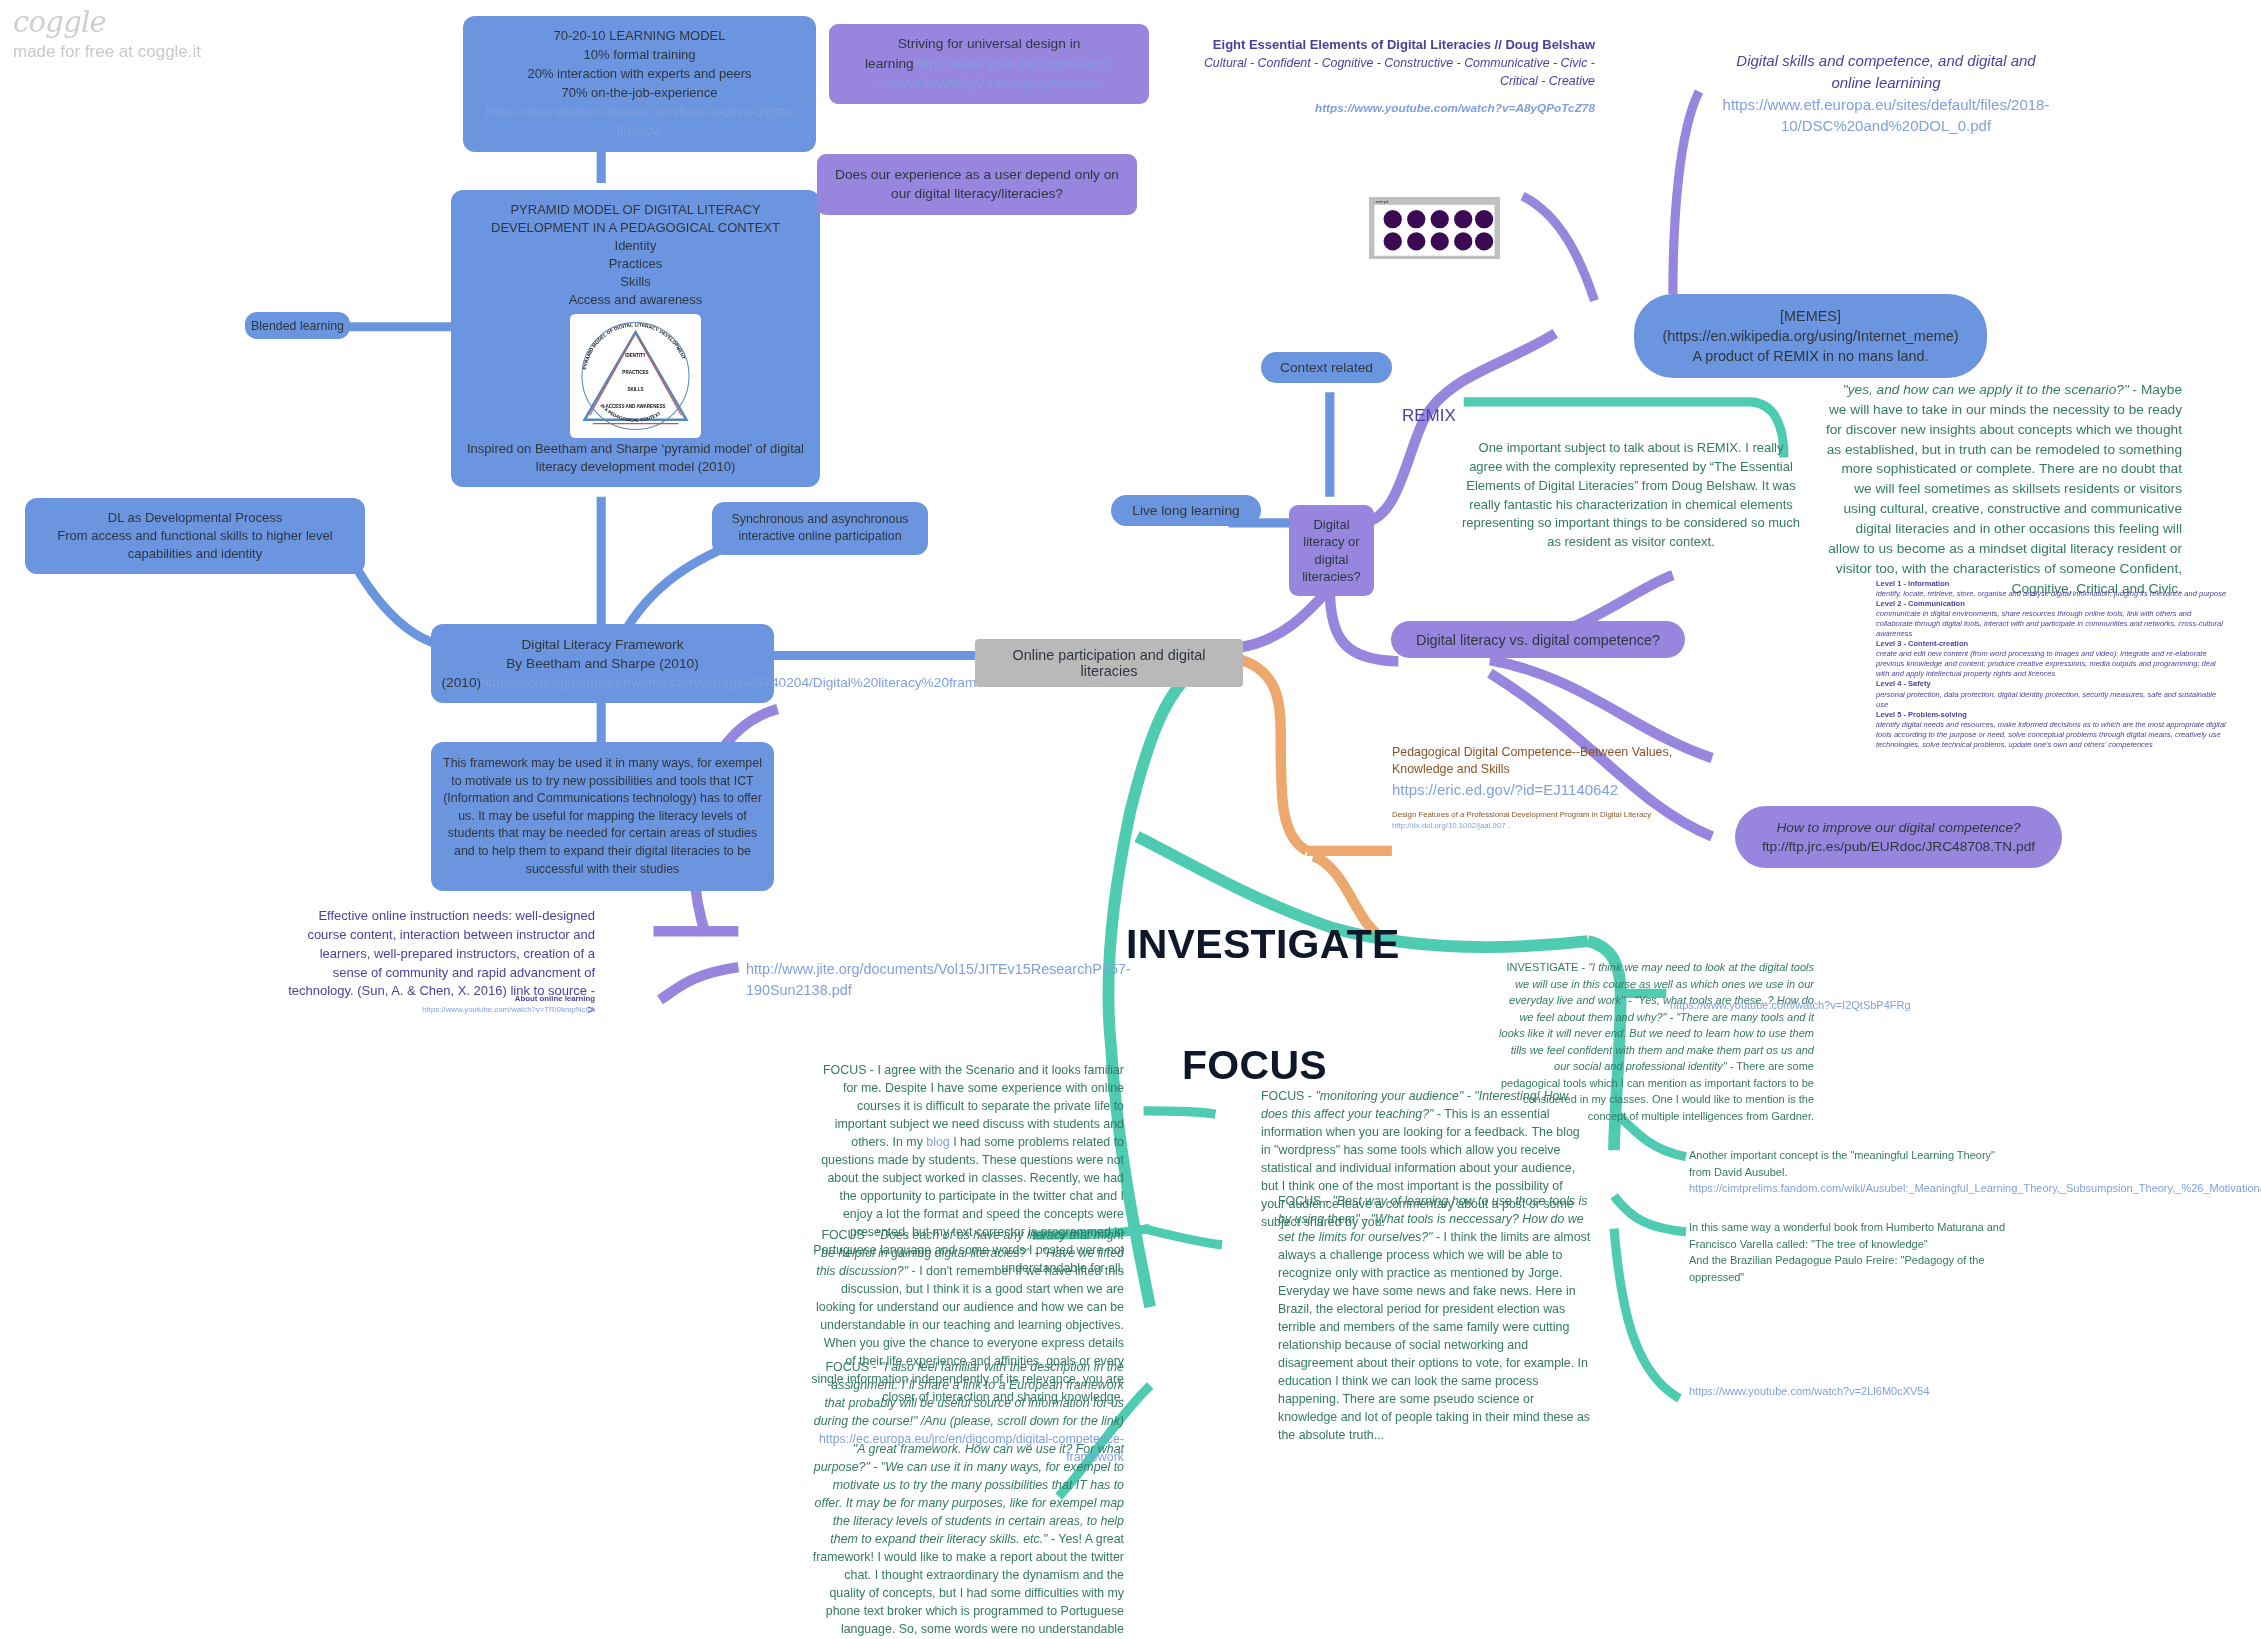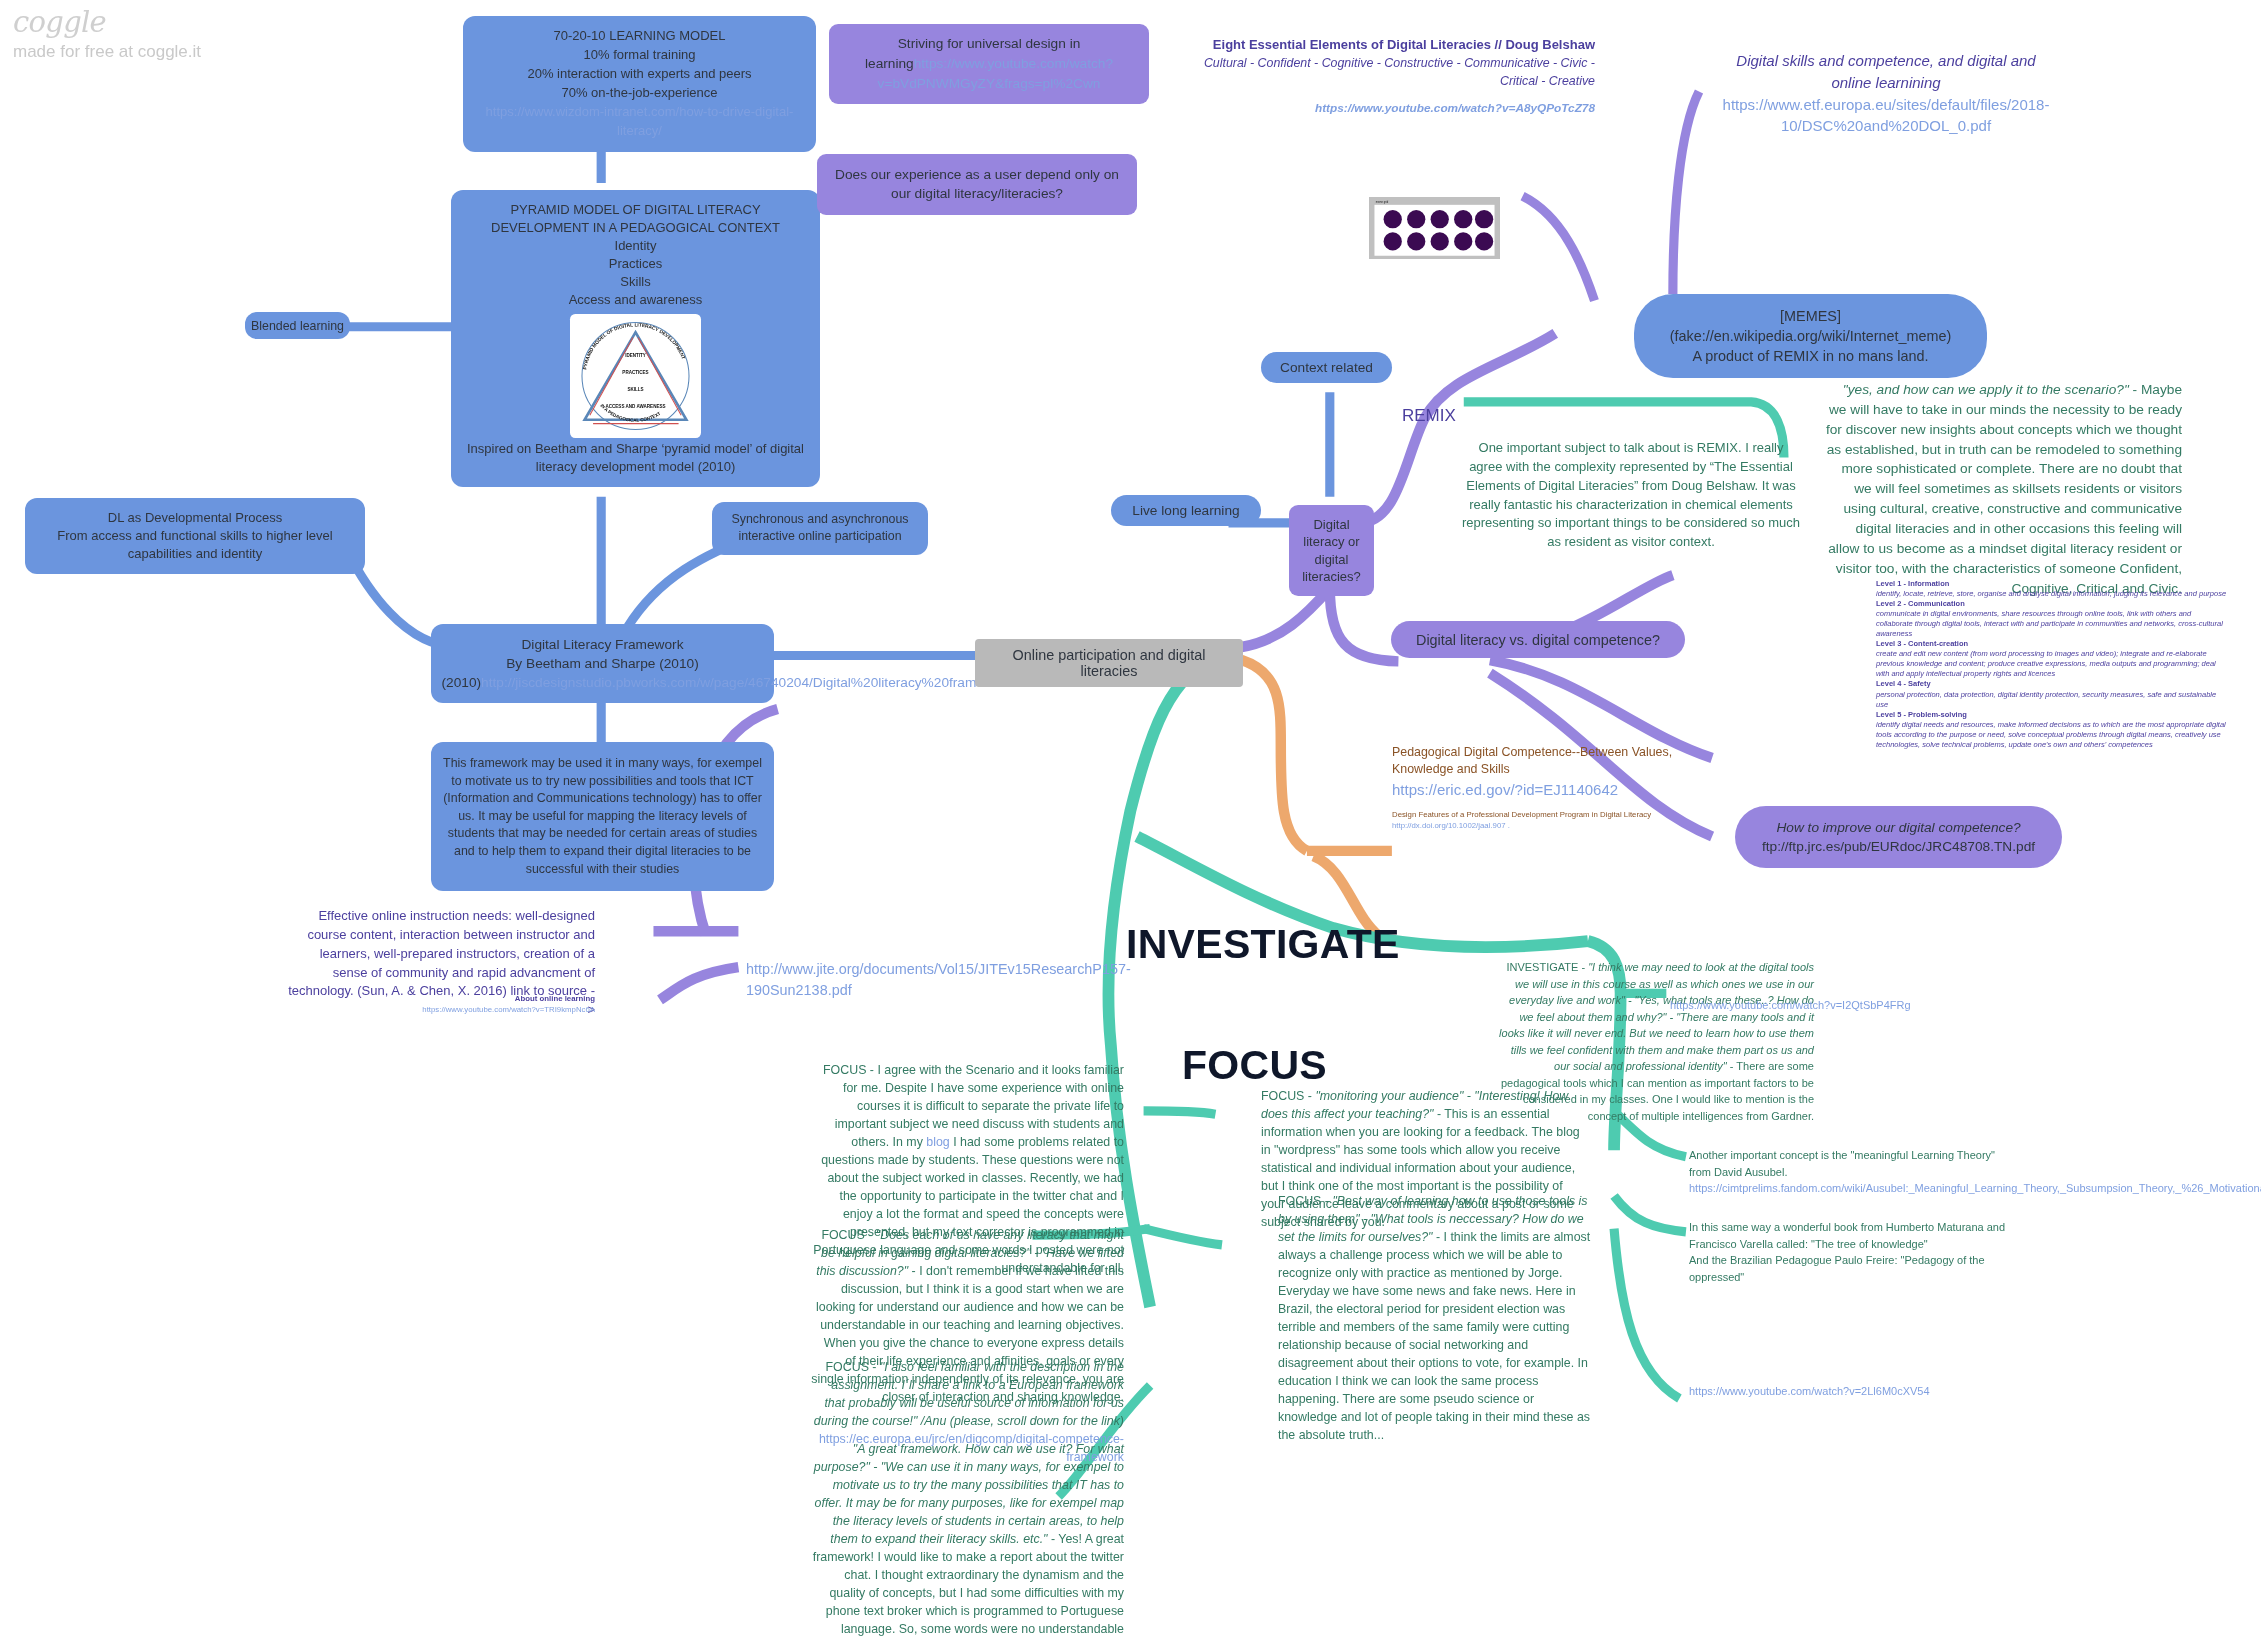--- a/index.html
+++ b/index.html
@@ -169,21 +169,21 @@
           <circle cx="108" cy="68" r="14"></circle>
           <circle cx="144" cy="68" r="14"></circle>
           <circle cx="176" cy="68" r="14"></circle>
       </g>
       <text x="10" y="9" font-size="4" fill="#222">meme grid</text>
     </svg>
   </div>
 
   <div class="node blue-pill" style="left:1634px;top:294px;width:353px;padding:11.8px 13px;font-size:14.4px;line-height:1.4;">
     <div>[MEMES]</div>
-    <div>(fake://en.wikipedia.org/wiki/Internet_meme)</div>
+    <div>(https://en.wikipedia.org/using/Internet_meme)</div>
     <div>A product of REMIX in no mans land.</div>
   </div>
 
   <div class="plain indigo-text" style="left:1402px;top:406px;font-size:17px;">
     <span>REMIX</span>
   </div>
 
   <div class="node blue-pill" style="left:1261px;top:352px;width:131px;padding:7.8px 6.5px;font-size:13.7px;">
     <span>Context related</span>
   </div>

